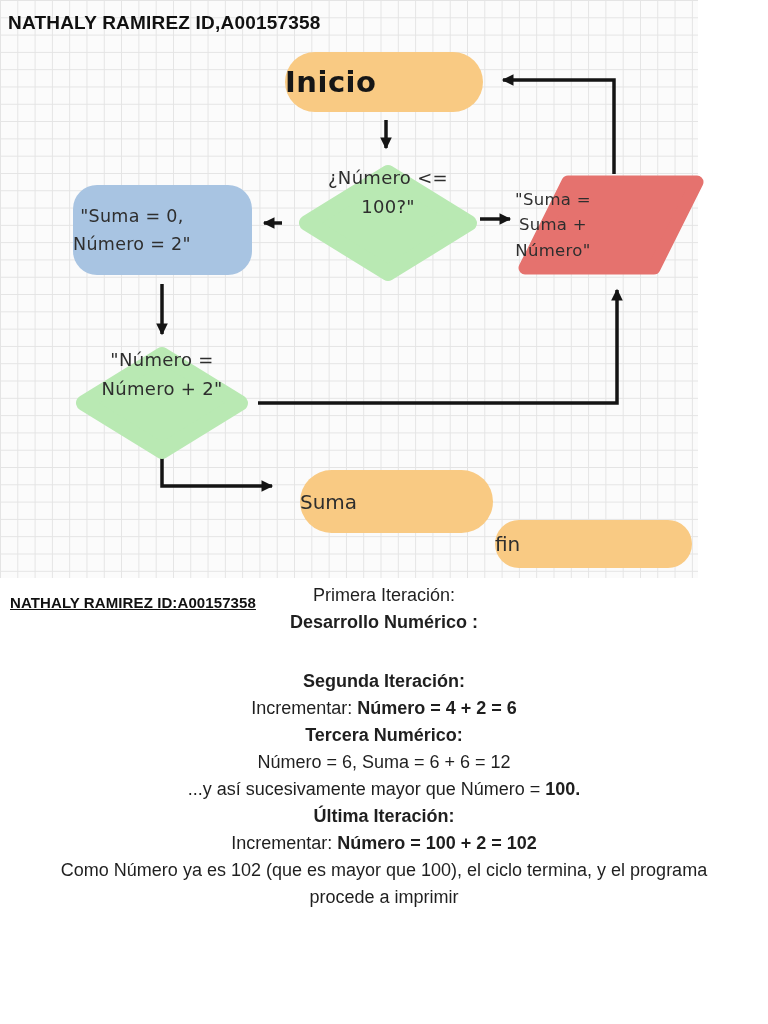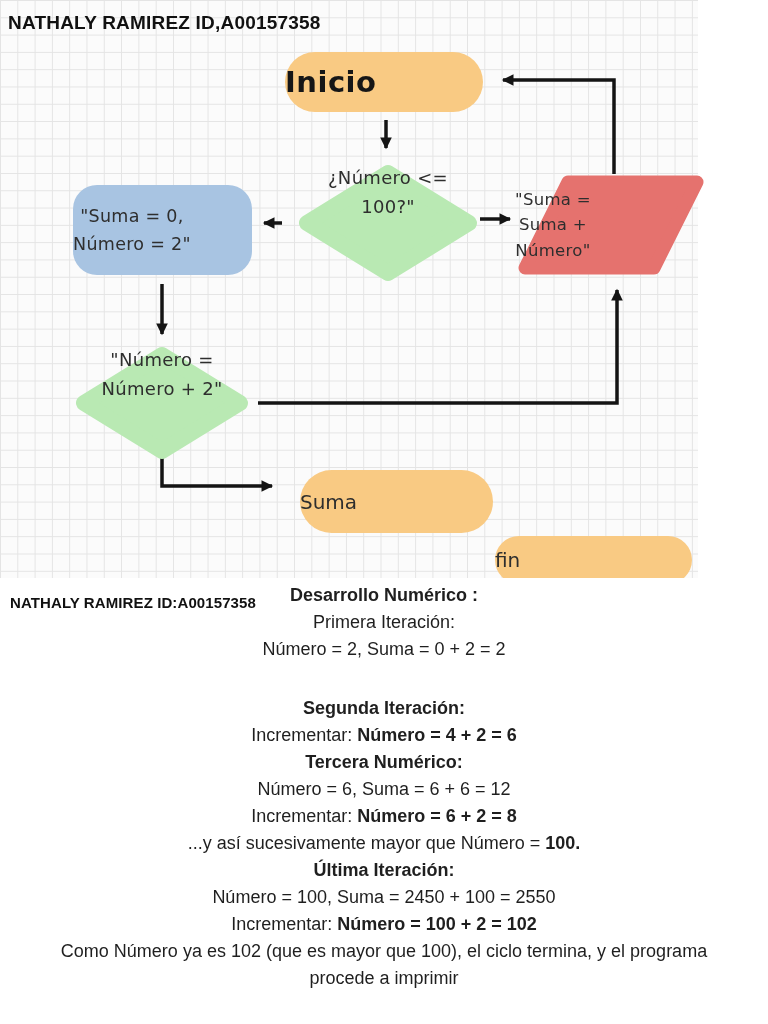--- a/index.html
+++ b/index.html
@@ -20,35 +20,35 @@
     font-size: 19px; font-weight: bold; letter-spacing: 0.2px; color: #111;
   }
   .connectors { position: absolute; left: 0; top: 0; width: 768px; height: 578px; }
 
   .node { position: absolute; display: flex; align-items: center; justify-content: flex-start;
           text-align: center; font-family: "DejaVu Sans", sans-serif; color: #2e2e2e; }
   .stadium { border-radius: 999px; }
   .node-inicio { left: 285px; top: 52px; width: 198px; height: 60px; background: #f9ca83;
                  font-size: 29px; font-weight: bold; color: #161616; letter-spacing: 0.5px; }
   .node-suma   { left: 300px; top: 454px; width: 193px; height: 63px; background: #f9ca83; font-size: 20px; margin-top: 16px; }
-  .node-fin    { left: 495px; top: 520px; width: 197px; height: 48px; background: #f9ca83; font-size: 20px; margin-top: 16px; }
+  .node-fin    { left: 495px; top: 520px; width: 197px; height: 48px; background: #f9ca83; font-size: 20px; }
   .node-init   { left: 73px; top: 185px; width: 179px; height: 90px; background: #a8c4e2;
                  border-radius: 24px; font-size: 17.5px; line-height: 1.6; letter-spacing: 0.3px; }
   .diamond { flex-direction: column; font-size: 18px; line-height: 1.6; letter-spacing: 0.3px; }
   .diamond svg, .pgram svg { position: absolute; left: 0; top: 0; width: 100%; height: 100%; z-index: 0; }
   .diamond .lbl, .pgram .lbl { position: relative; z-index: 1; }
   .node-decision  { left: 298px; top: 164px; width: 180px; height: 118px; }
   .node-increment { left: 75px;  top: 346px; width: 174px; height: 114px; }
   .pgram { left: 515px; top: 172px; width: 192px; height: 106px; font-size: 16.5px; line-height: 1.55; letter-spacing: 0.3px; }
 
   
   .text-area { position: absolute; left: 0; top: 578px; width: 768px; height: 446px; background: #ffffff; }
   .bottom-title {
     position: absolute; left: 10px; top: 16px;
-    font-size: 15px; font-weight: bold; color: #111; letter-spacing: 0.1px;
+    font-size: 15px; font-weight: bold; color: #111; letter-spacing: 0.1px; text-decoration: underline;
   }
   .dev-lines { position: absolute; left: 0; top: 4px; width: 768px; text-align: center;
                font-size: 18px; line-height: 27px; color: #1f1f1f; }
   .dev-line { white-space: nowrap; }
   .dev-line.gap { margin-top: 32px; }
   .dev-line .b { font-weight: bold; }
 </style>
 </head>
 <body>
 
@@ -120,29 +120,26 @@
   </div>
 
   <div class="node stadium node-fin">
     <span>fin</span>
   </div>
 
 </div>
 
 <div class="text-area">
   <div class="dev-lines">
+      <div class="dev-line"><span>Primera Iteración:</span></div>
       <div class="dev-line"><span class="b">Desarrollo Numérico :</span></div>
-      <div class="dev-line"><span>Primera Iteración:</span></div>
-      <div class="dev-line"><span>Número = 2, Suma = 0 + 2 = 2</span></div>
       <div class="dev-line gap"><span class="b">Segunda Iteración:</span></div>
       <div class="dev-line"><span>Incrementar: </span><span class="b">Número = 4 + 2 = 6</span></div>
       <div class="dev-line"><span class="b">Tercera Numérico:</span></div>
       <div class="dev-line"><span>Número = 6, Suma = 6 + 6 = 12</span></div>
-      <div class="dev-line"><span>Incrementar: </span><span class="b">Número = 6 + 2 = 8</span></div>
       <div class="dev-line"><span>...y así sucesivamente mayor que Número = </span><span class="b">100.</span></div>
       <div class="dev-line"><span class="b">Última Iteración:</span></div>
-      <div class="dev-line"><span>Número = 100, Suma = 2450 + 100 = 2550</span></div>
       <div class="dev-line"><span>Incrementar: </span><span class="b">Número = 100 + 2 = 102</span></div>
       <div class="dev-line"><span>Como Número ya es 102 (que es mayor que 100), el ciclo termina, y el programa</span></div>
       <div class="dev-line"><span>procede a imprimir</span></div>
     </div>
   <div class="bottom-title">NATHALY RAMIREZ ID:A00157358</div>
 </div>
 
 </body></html>

